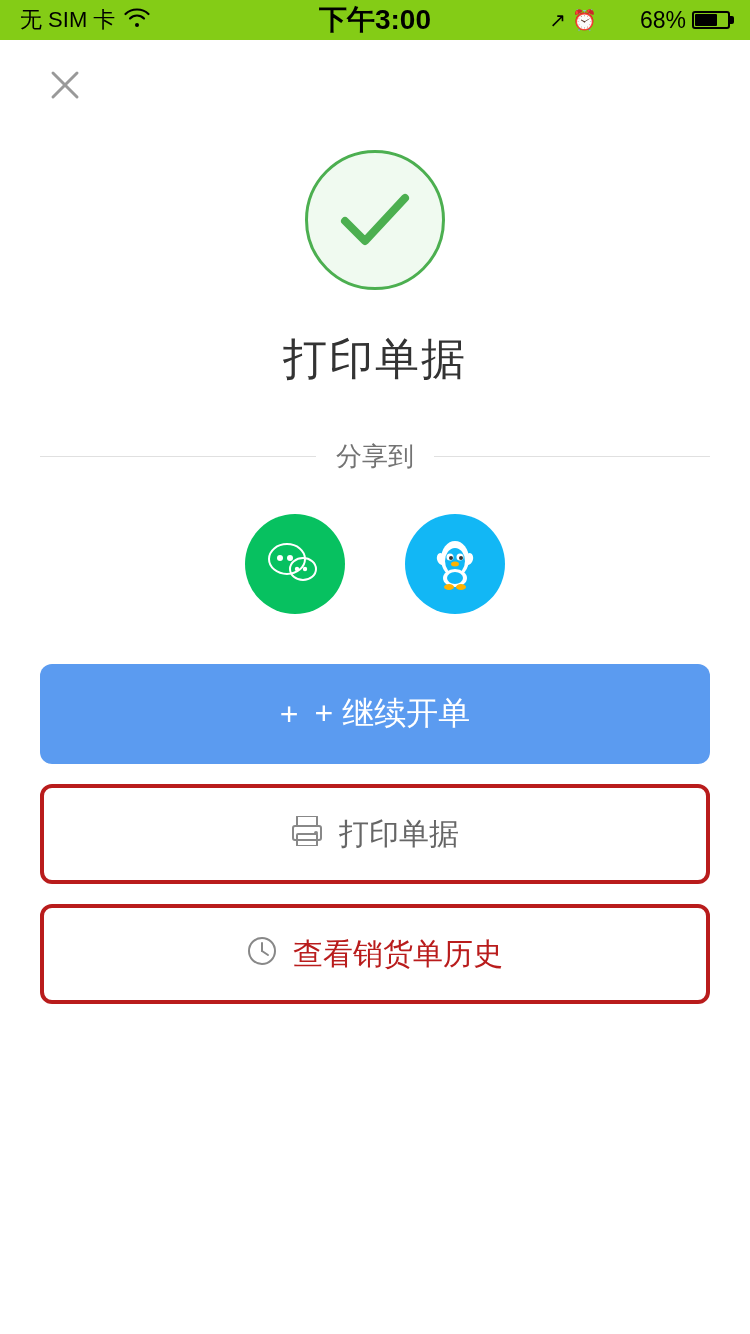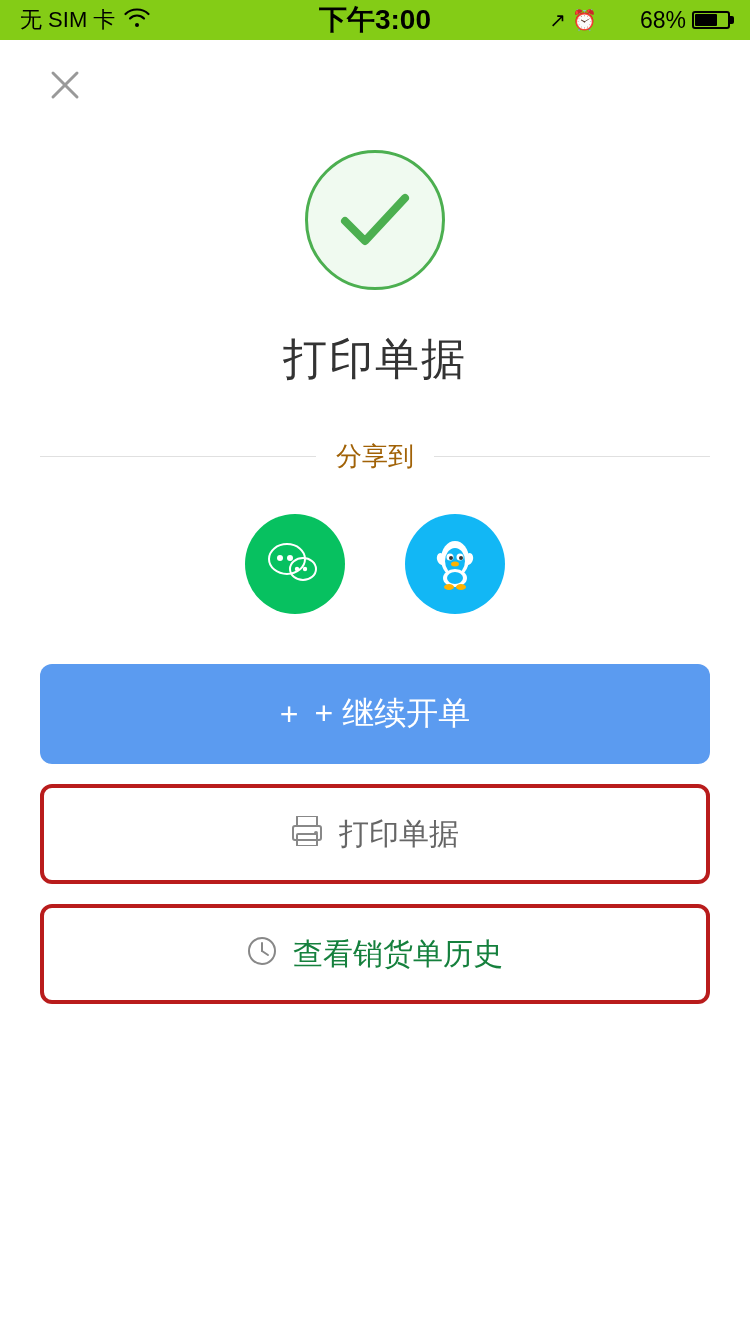--- a/index.html
+++ b/index.html
@@ -150,21 +150,21 @@
     }
 
     .divider-line {
       flex: 1;
       height: 1px;
       background: #e0e0e0;
     }
 
     .share-label {
       font-size: 26px;
-      color: #a16207;
+      color: #737373;
     }
 
     .share-icons {
       display: flex;
       justify-content: center;
       gap: 60px;
     }
 
     .share-icon-btn {
       width: 100px;
@@ -327,18 +327,18 @@
     </button>
 
     <button class="action-btn btn-secondary">
       <span>
         <svg width="30" height="30" viewBox="0 0 30 30" fill="none" xmlns="http://www.w3.org/2000/svg">
           <circle cx="15" cy="15" r="13" stroke="#888" stroke-width="2" fill="none"></circle>
           <line x1="15" y1="7" x2="15" y2="15" stroke="#888" stroke-width="2" stroke-linecap="round"></line>
           <line x1="15" y1="15" x2="21" y2="19" stroke="#888" stroke-width="2" stroke-linecap="round"></line>
         </svg>
       </span>
-      <span style="font-size:30px; color:#15803d;">查看销货单历史</span>
+      <span style="font-size:30px; color:#b91c1c;">查看销货单历史</span>
     </button>
 
   </div>
 
 </div>
 
 </body></html>

